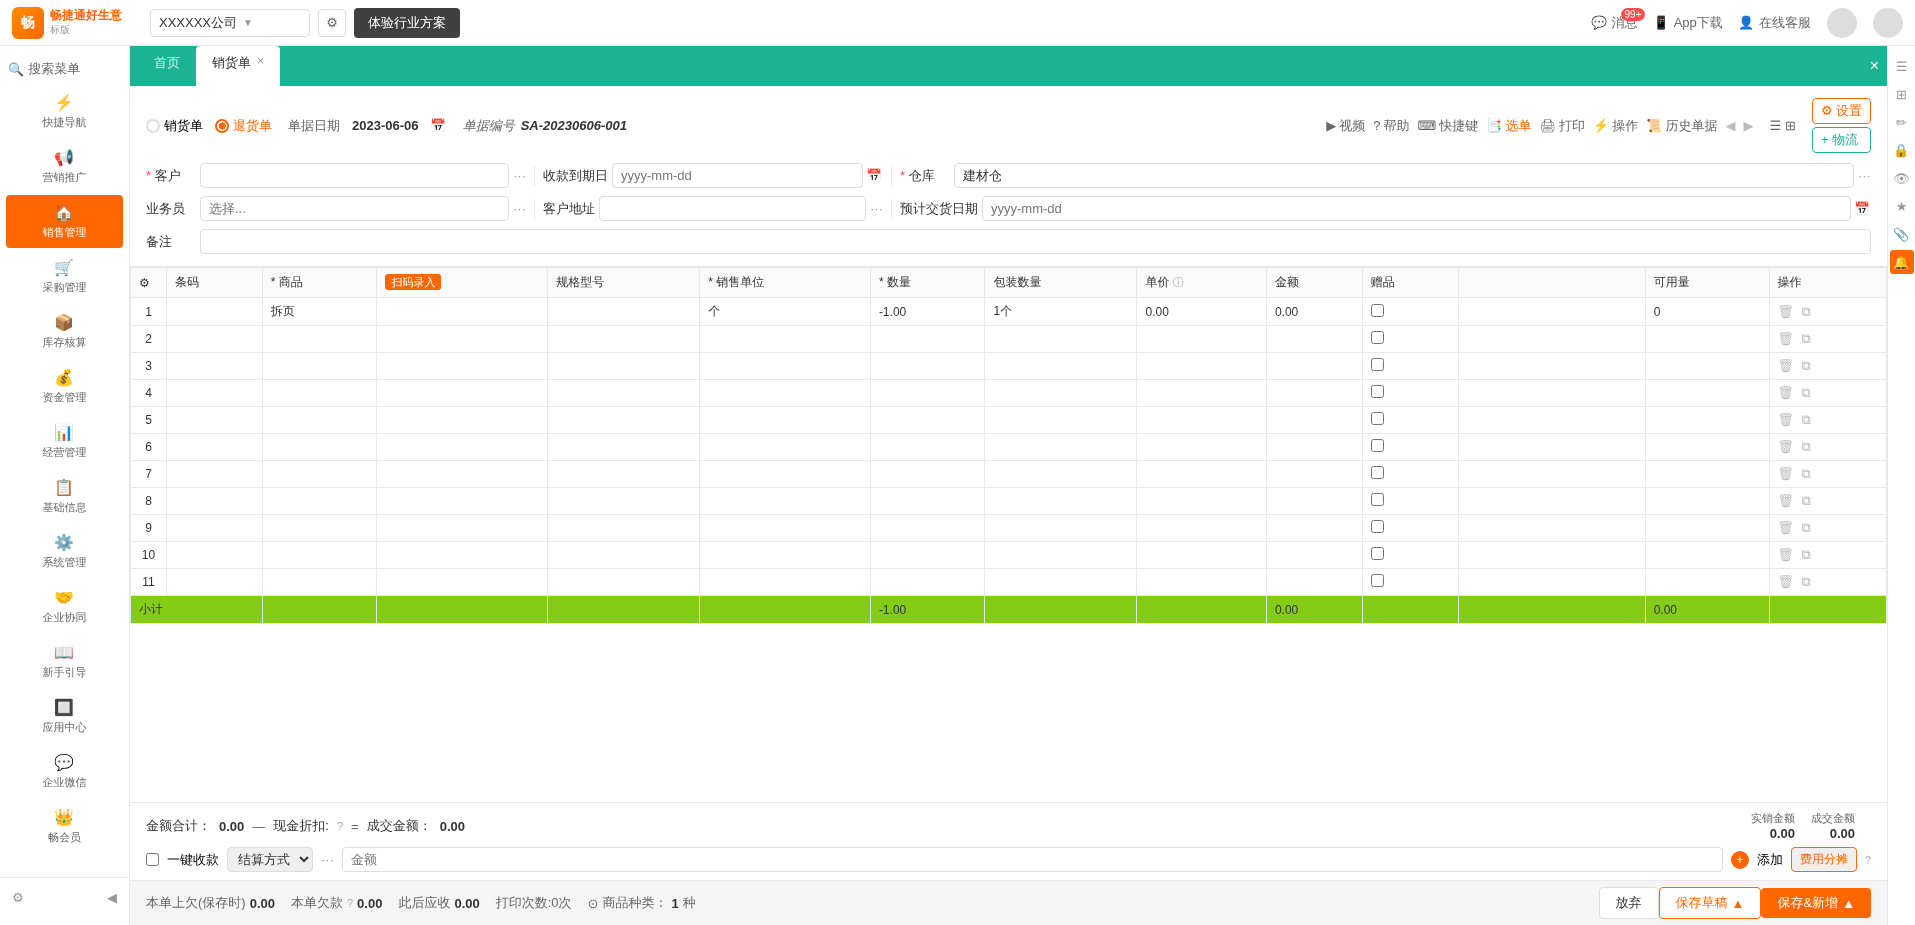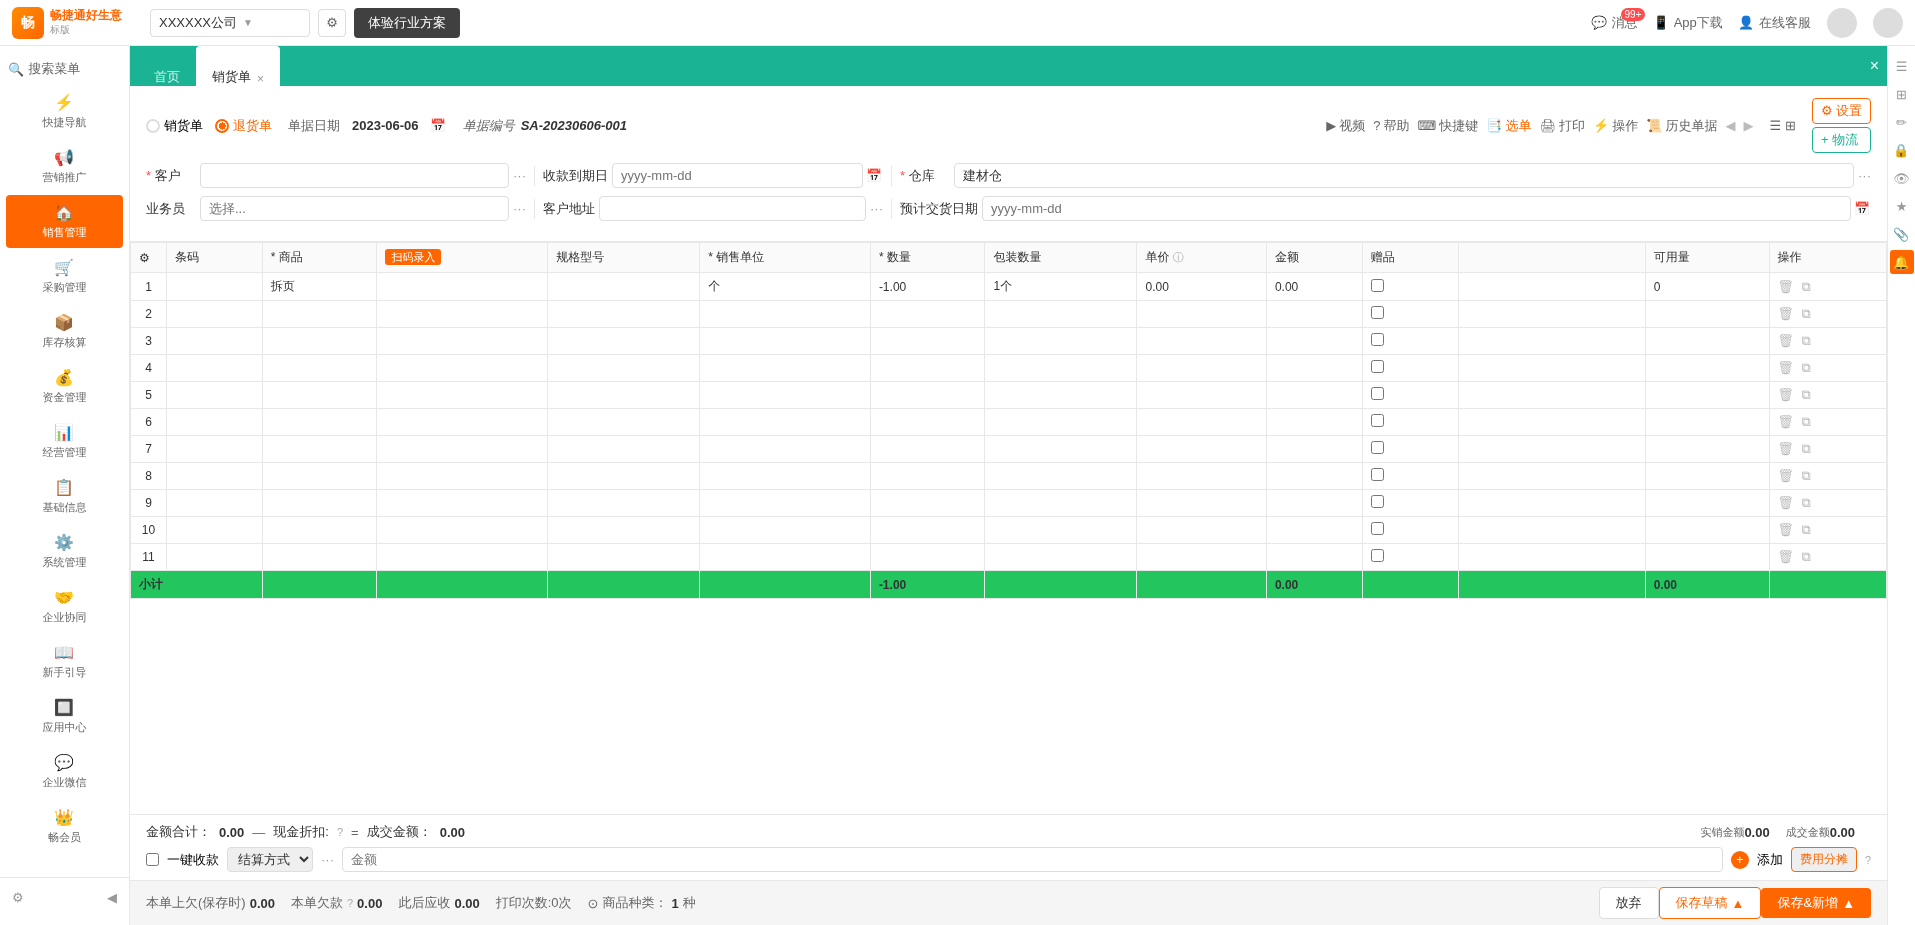--- a/index.html
+++ b/index.html
@@ -32,21 +32,21 @@
     .sidebar-item .icon { font-size: 16px; }
     .sidebar-item .label { font-size: 11px; }
     .sidebar-search { display: flex; align-items: center; gap: 4px; padding: 6px 8px; color: #666; cursor: pointer; font-size: 12px; }
     .sidebar-bottom { margin-top: auto; display: flex; flex-direction: column; padding: 8px 0; border-top: 1px solid #e8e8e8; }
 
     
     .content-area { flex: 1; display: flex; flex-direction: column; overflow: hidden; }
 
     
     .tabs-bar { background: #1ab394; display: flex; align-items: center; padding: 0 8px; height: 40px; }
-    .tab { padding: 0 16px; height: 40px; display: flex; align-items: flex-end; gap: 6px; cursor: pointer; color: rgba(255,255,255,0.8); font-size: 13px; }
+    .tab { padding: 8px 16px; height: 40px; display: flex; align-items: flex-start; gap: 6px; cursor: pointer; color: rgba(255,255,255,0.8); font-size: 13px; }
     .tab.active { background: white; color: #333; border-radius: 4px 4px 0 0; }
     .tab-close { color: #999; font-size: 12px; cursor: pointer; }
     .tabs-right { margin-left: auto; display: flex; gap: 6px; }
     .tabs-close-btn { color: white; cursor: pointer; font-size: 16px; }
 
     
     .form-area { background: #fff; padding: 12px 16px; border-bottom: 1px solid #e8e8e8; }
     .form-top { display: flex; align-items: center; gap: 16px; margin-bottom: 10px; }
     .radio-group { display: flex; align-items: center; gap: 12px; }
     .radio-item { display: flex; align-items: center; gap: 4px; cursor: pointer; }
@@ -74,21 +74,21 @@
 
     
     .table-area { flex: 1; overflow: auto; background: #fff; }
     .data-table { width: 100%; border-collapse: collapse; }
     .data-table th { background: #fafafa; border: 1px solid #e8e8e8; padding: 6px 8px; text-align: left; color: #333; font-weight: normal; white-space: nowrap; font-size: 12px; }
     .data-table td { border: 1px solid #e8e8e8; padding: 5px 8px; color: #333; font-size: 12px; }
     .th-settings { background: #fafafa; width: 36px; }
     .th-scan-btn { background: #ff6600; color: white; padding: 2px 6px; border-radius: 3px; font-size: 11px; cursor: pointer; }
     .negative { color: #ff4d4f; }
     .col-num { color: #999; text-align: center; }
-    .subtotal-row td { background: #22c55e; font-weight: bold; }
+    .subtotal-row td { background: #84cc16; font-weight: normal; }
 
     
     .footer-area { background: #fff; border-top: 1px solid #e8e8e8; padding: 8px 16px; }
     .footer-row1 { display: flex; align-items: center; gap: 8px; margin-bottom: 6px; }
     .footer-row2 { display: flex; align-items: center; gap: 8px; }
     .amount-label { color: #333; }
     .amount-value { color: #333; font-weight: bold; }
     .minus-icon { color: #666; }
     .equals-icon { color: #666; }
     .add-btn { background: #ff6600; color: white; border: none; border-radius: 50%; width: 18px; height: 18px; cursor: pointer; font-size: 12px; display: flex; align-items: center; justify-content: center; }
@@ -98,21 +98,21 @@
 
     
     .bottom-status { background: #f5f5f5; border-top: 1px solid #e8e8e8; padding: 6px 16px; display: flex; align-items: center; gap: 16px; }
     .status-item { display: flex; align-items: center; gap: 4px; color: #666; font-size: 12px; }
     .status-value { color: #333; font-weight: bold; }
     .action-btns { margin-left: auto; display: flex; align-items: center; }
     .discard-btn { border: 1px solid #ddd; background: white; color: #333; border-radius: 4px; padding: 6px 16px; cursor: pointer; }
     .save-draft-btn { border: 1px solid #ff6600; background: white; color: #ff6600; border-radius: 4px; padding: 6px 16px; cursor: pointer; display: flex; align-items: center; gap: 4px; }
     .save-new-btn { background: #ff6600; color: white; border: none; border-radius: 4px; padding: 6px 16px; cursor: pointer; display: flex; align-items: center; gap: 4px; }
     .summary-right { display: flex; gap: 16px; margin-right: 16px; }
-    .summary-item { display: flex; align-items: flex-end; }
+    .summary-item { display: flex; flex-direction: column; align-items: flex-end; }
     .summary-label { color: #666; font-size: 11px; }
     .summary-val { color: #333; font-weight: bold; }
 
     
     .right-toolbar { width: 28px; background: #fff; border-left: 1px solid #e8e8e8; display: flex; flex-direction: column; align-items: center; padding: 8px 0; gap: 4px; }
     .rt-btn { width: 24px; height: 24px; display: flex; align-items: center; justify-content: center; cursor: pointer; color: #999; border-radius: 3px; }
     .rt-btn.active { background: #ff6600; color: white; }
 
     .info-icon { color: #aaa; font-size: 11px; cursor: pointer; }
   </style>
@@ -342,20 +342,24 @@
           <span class="field-dots">···</span>
         </div>
         <div class="field-separator"></div>
         <div class="form-field">
           <span class="field-label">预计交货日期</span>
           <input class="field-input" placeholder="yyyy-mm-dd" style="flex: 1 1 0%;">
           <span class="field-calendar">📅</span>
         </div>
       </div>
 
+      <div class="remark-row">
+        <span class="field-label">备注</span>
+        <input class="field-input" style="flex: 1 1 0%;">
+      </div>
     </div>
 
     <div class="table-area">
       <table class="data-table">
         <thead>
           <tr>
             <th class="th-settings">⚙</th>
             <th>条码</th>
             <th>* 商品</th>
             <th><span class="th-scan-btn">扫码录入</span></th>

